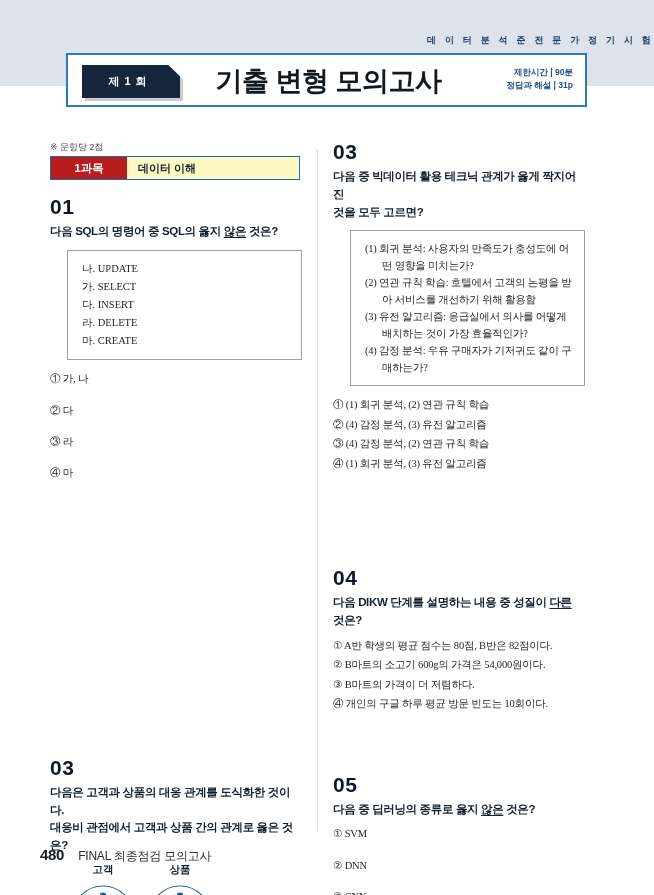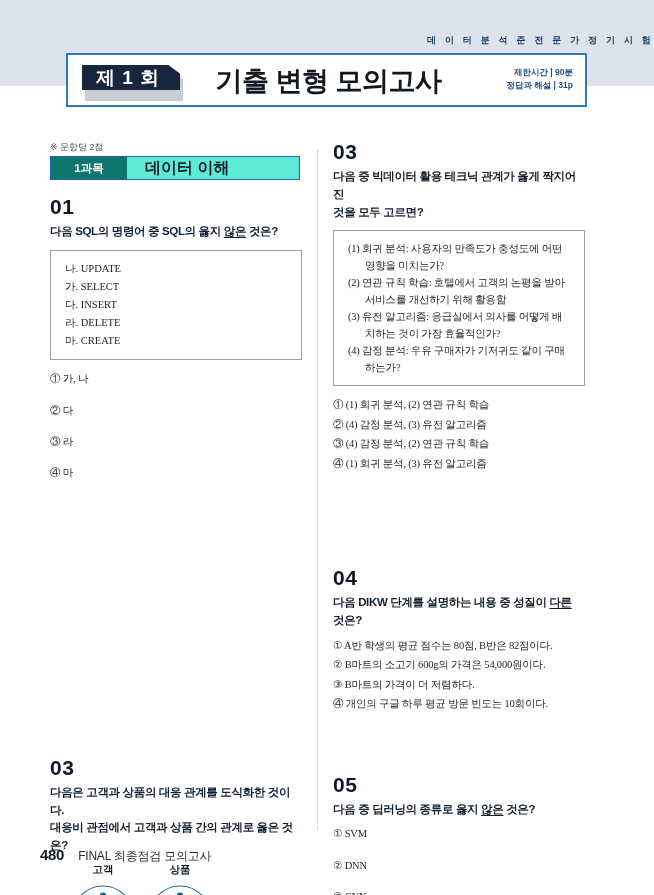--- a/index.html
+++ b/index.html
@@ -54,25 +54,25 @@
   .round-badge .shadow {
     position: absolute;
     left: 3px; top: 3px;
     width: 98px; height: 33px;
     background: #c9cdd3;
     clip-path: polygon(0 0, 88% 0, 100% 34%, 100% 100%, 0 100%);
   }
   .round-badge .plate {
     position: absolute;
     left: 0; top: 0;
-    width: 98px; height: 25px;
+    width: 98px; height: 33px;
     background: #16263d;
     clip-path: polygon(0 0, 88% 0, 100% 34%, 100% 100%, 0 100%);
     color: #ffffff;
-    font-size: 19px;
+    font-size: 11px;
     font-weight: bold;
     letter-spacing: 1px;
     display: flex;
     align-items: center;
     justify-content: center;
     box-sizing: border-box;
     padding-right: 6px;
   }
   .main-title {
     position: absolute;
@@ -106,37 +106,37 @@
     left: 50px; top: 156px;
     width: 250px;
     height: 24px;
     border: 1.5px solid #1c6cb5;
     box-sizing: border-box;
     display: flex;
     align-items: stretch;
   }
   .subject-bar .num {
     width: 76px;
-    background: #0f766e;
+    background: #b91c1c;
     color: #ffffff;
     font-size: 11.5px;
     font-weight: bold;
     display: flex;
     align-items: center;
     justify-content: center;
   }
   .subject-bar .name {
     flex: 1;
-    background: #5eead4;
+    background: #fef9c3;
     color: #14202d;
-    font-size: 16px;
+    font-size: 11px;
     font-weight: bold;
     display: flex;
     align-items: center;
-    padding-left: 18px;
+    padding-left: 11px;
   }
 
   .col-divider {
     position: absolute;
     left: 317px; top: 150px;
     width: 0;
     height: 680px;
     border-left: 1px dotted #c6c6c6;
   }
 
@@ -157,21 +157,21 @@
     font-weight: bold;
     color: #14202d;
     line-height: 1.55;
     letter-spacing: -0.35px;
   }
   .q-text u { text-decoration: underline; text-underline-offset: 2px; }
 
   .stem-box {
     border: 1px solid #9aa0a6;
     padding: 9px 12px 9px 14px;
-    margin: 9px 0 9px 0;
+    margin: 9px 0 9px 17px;
     box-sizing: border-box;
   }
   .stem-line {
     font-size: 10.5px;
     color: #1f1f1f;
     line-height: 1.72;
     font-family: "Liberation Serif", "DejaVu Serif", serif;
   }
   .stem-item {
     font-size: 10.5px;

